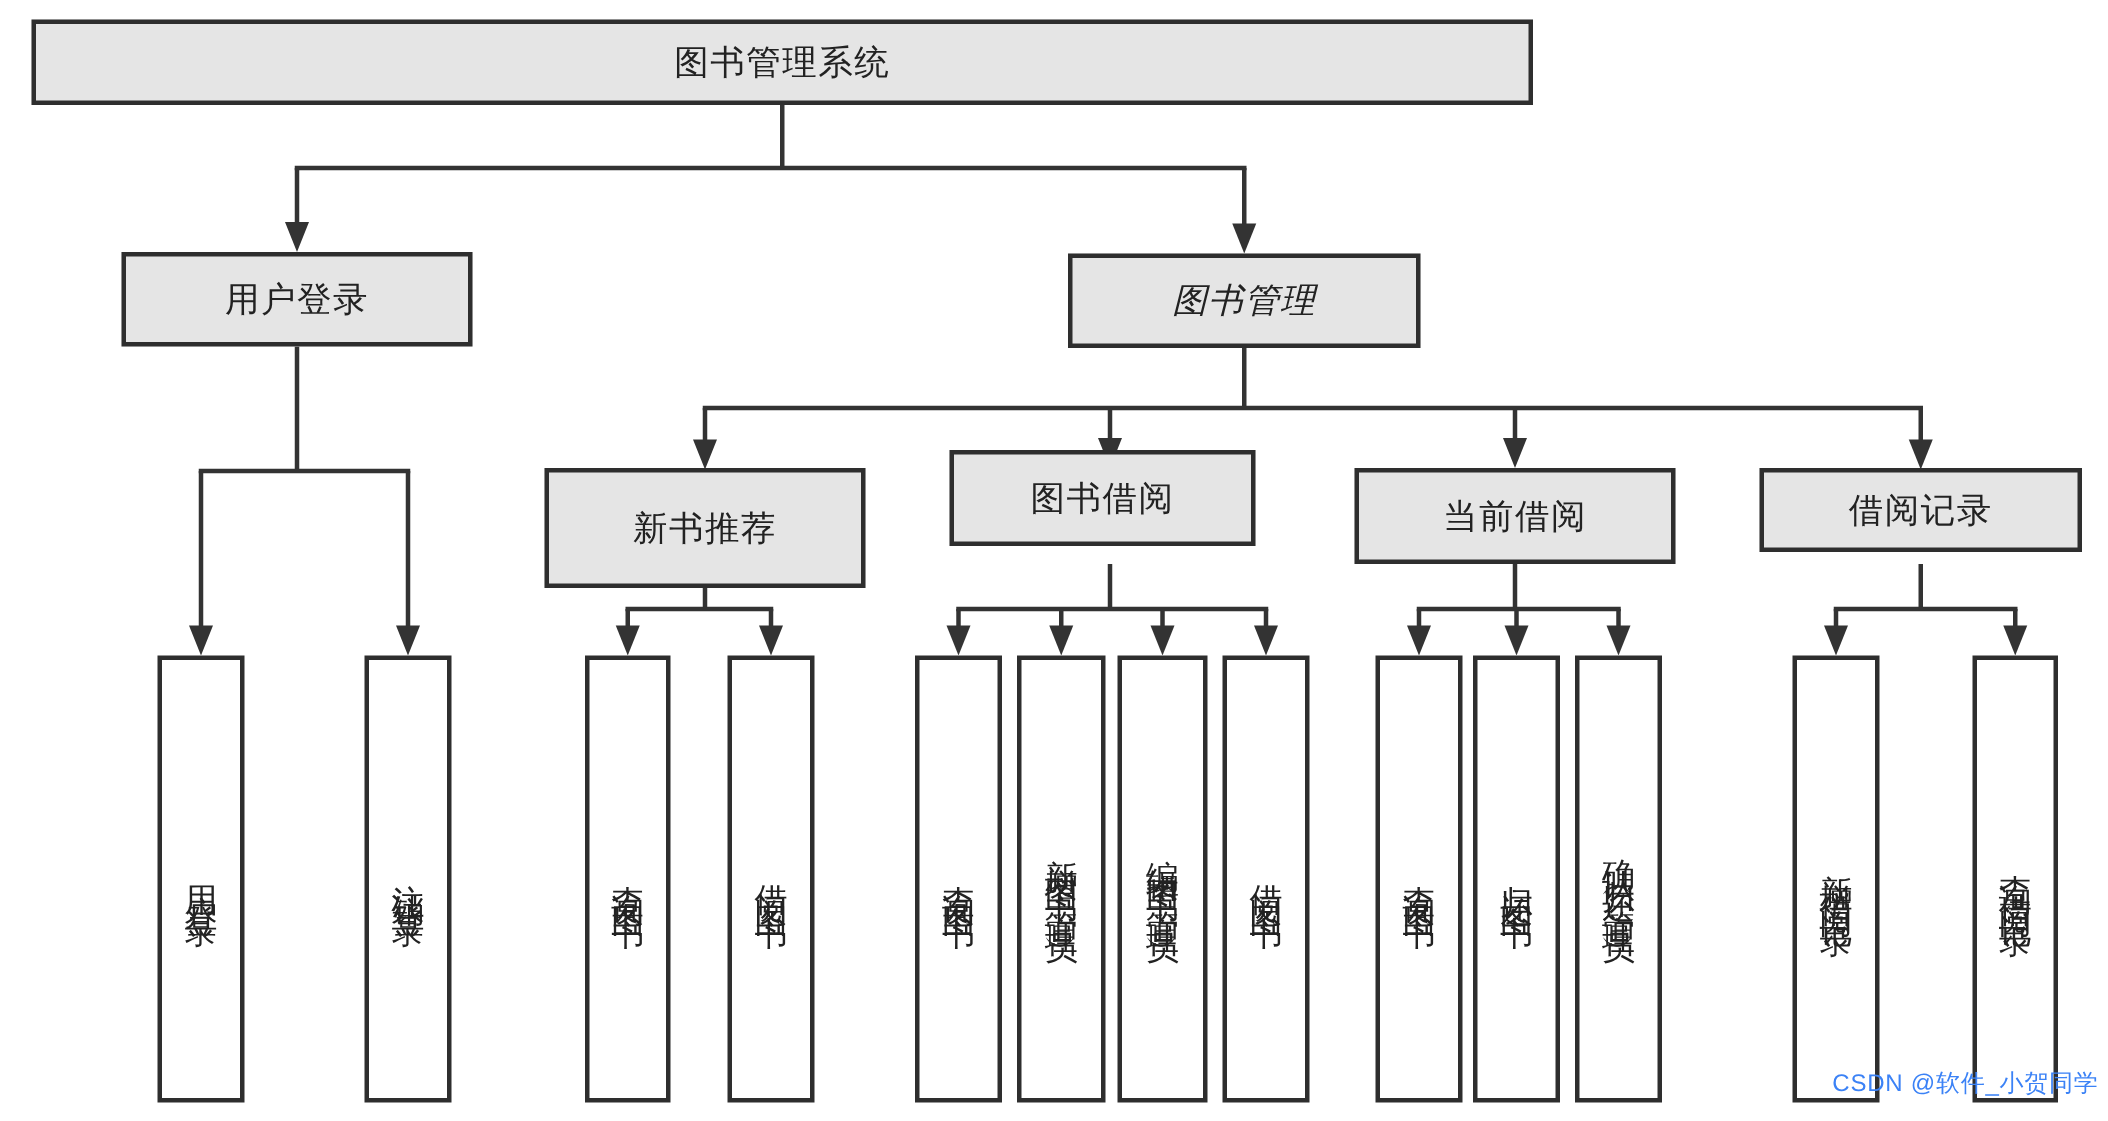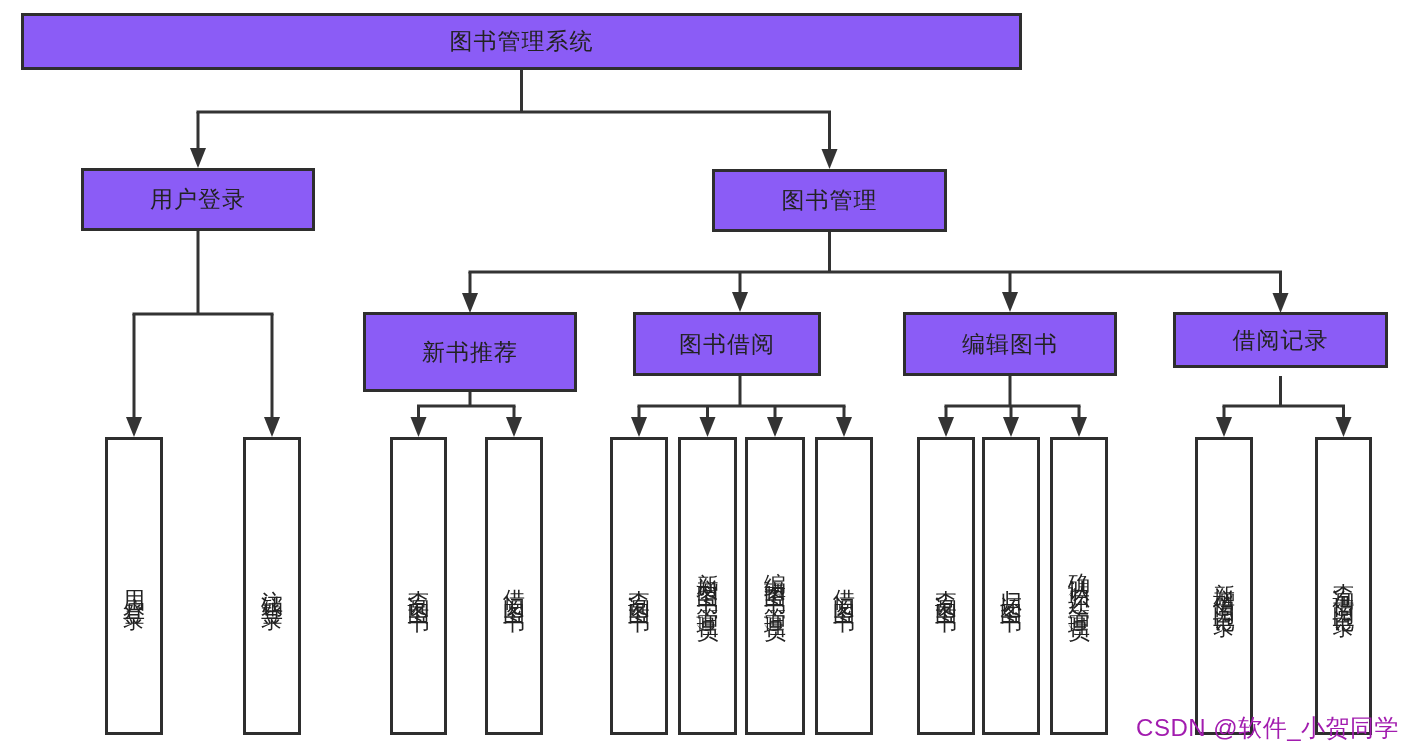--- a/index.html
+++ b/index.html
@@ -18,21 +18,21 @@
     position: absolute;
     left: 0;
     top: 0;
     width: 1405px;
     height: 747px;
   }
   .box {
     position: absolute;
     box-sizing: border-box;
     border: 3px solid #2e2e2e;
-    background: #8b5cf6;
+    background: #e5e5e5;
     display: flex;
     align-items: center;
     justify-content: center;
     font-size: 23px;
     color: #222222;
     letter-spacing: 1px;
     white-space: nowrap;
   }
   .vbox {
     position: absolute;
@@ -49,22 +49,22 @@
     text-orientation: mixed;
     font-size: 22px;
     letter-spacing: 7px;
     line-height: 1;
     color: #222222;
   }
   .watermark {
     position: absolute;
     top: 712px;
     right: 6px;
-    font-size: 24px;
-    color: #a21caf;
+    font-size: 16px;
+    color: #3b82f6;
     letter-spacing: 0.5px;
     white-space: nowrap;
   }
 </style>
 </head>
 <body>
 
 <svg id="connector-svg" viewBox="0 0 1405 747" xmlns="http://www.w3.org/2000/svg" aria-hidden="true">
   <g stroke="#333333" stroke-width="3" fill="none">
 
@@ -127,25 +127,25 @@
     <polygon points="1003,417 1019,417 1011,437"></polygon>
     <polygon points="1071,417 1087,417 1079,437"></polygon>
     <polygon points="1216,417 1232,417 1224,437"></polygon>
     <polygon points="1335.5,417 1351.5,417 1343.5,437"></polygon>
   </g>
 </svg>
 
 <div class="box" style="left:21px; top:13px; width:1001px; height:57px;">图书管理系统</div>
 
 <div class="box" style="left:81px; top:168px; width:234px; height:63px;">用户登录</div>
-<div class="box" style="left:712px; top:169px; width:235px; height:63px;">图书管理</div>
+<div class="box" style="left:712px; top:169px; width:235px; height:63px;font-style:italic;">图书管理</div>
 
 <div class="box" style="left:363px; top:312px; width:214px; height:80px;">新书推荐</div>
-<div class="box" style="left:633px; top:312px; width:188px; height:64px;">图书借阅</div>
-<div class="box" style="left:903px; top:312px; width:214px; height:64px;">编辑图书</div>
+<div class="box" style="left:633px; top:300px; width:204px; height:64px;">图书借阅</div>
+<div class="box" style="left:903px; top:312px; width:214px; height:64px;">当前借阅</div>
 <div class="box" style="left:1173px; top:312px; width:215px; height:56px;">借阅记录</div>
 
 <div class="vbox" style="left:105px; top:437px; width:58px; height:298px;">
   <span class="vtext">用户登录</span>
 </div>
 <div class="vbox" style="left:243px; top:437px; width:58px; height:298px;">
   <span class="vtext">注销登录</span>
 </div>
 
 <div class="vbox" style="left:390px; top:437px; width:57px; height:298px;">

